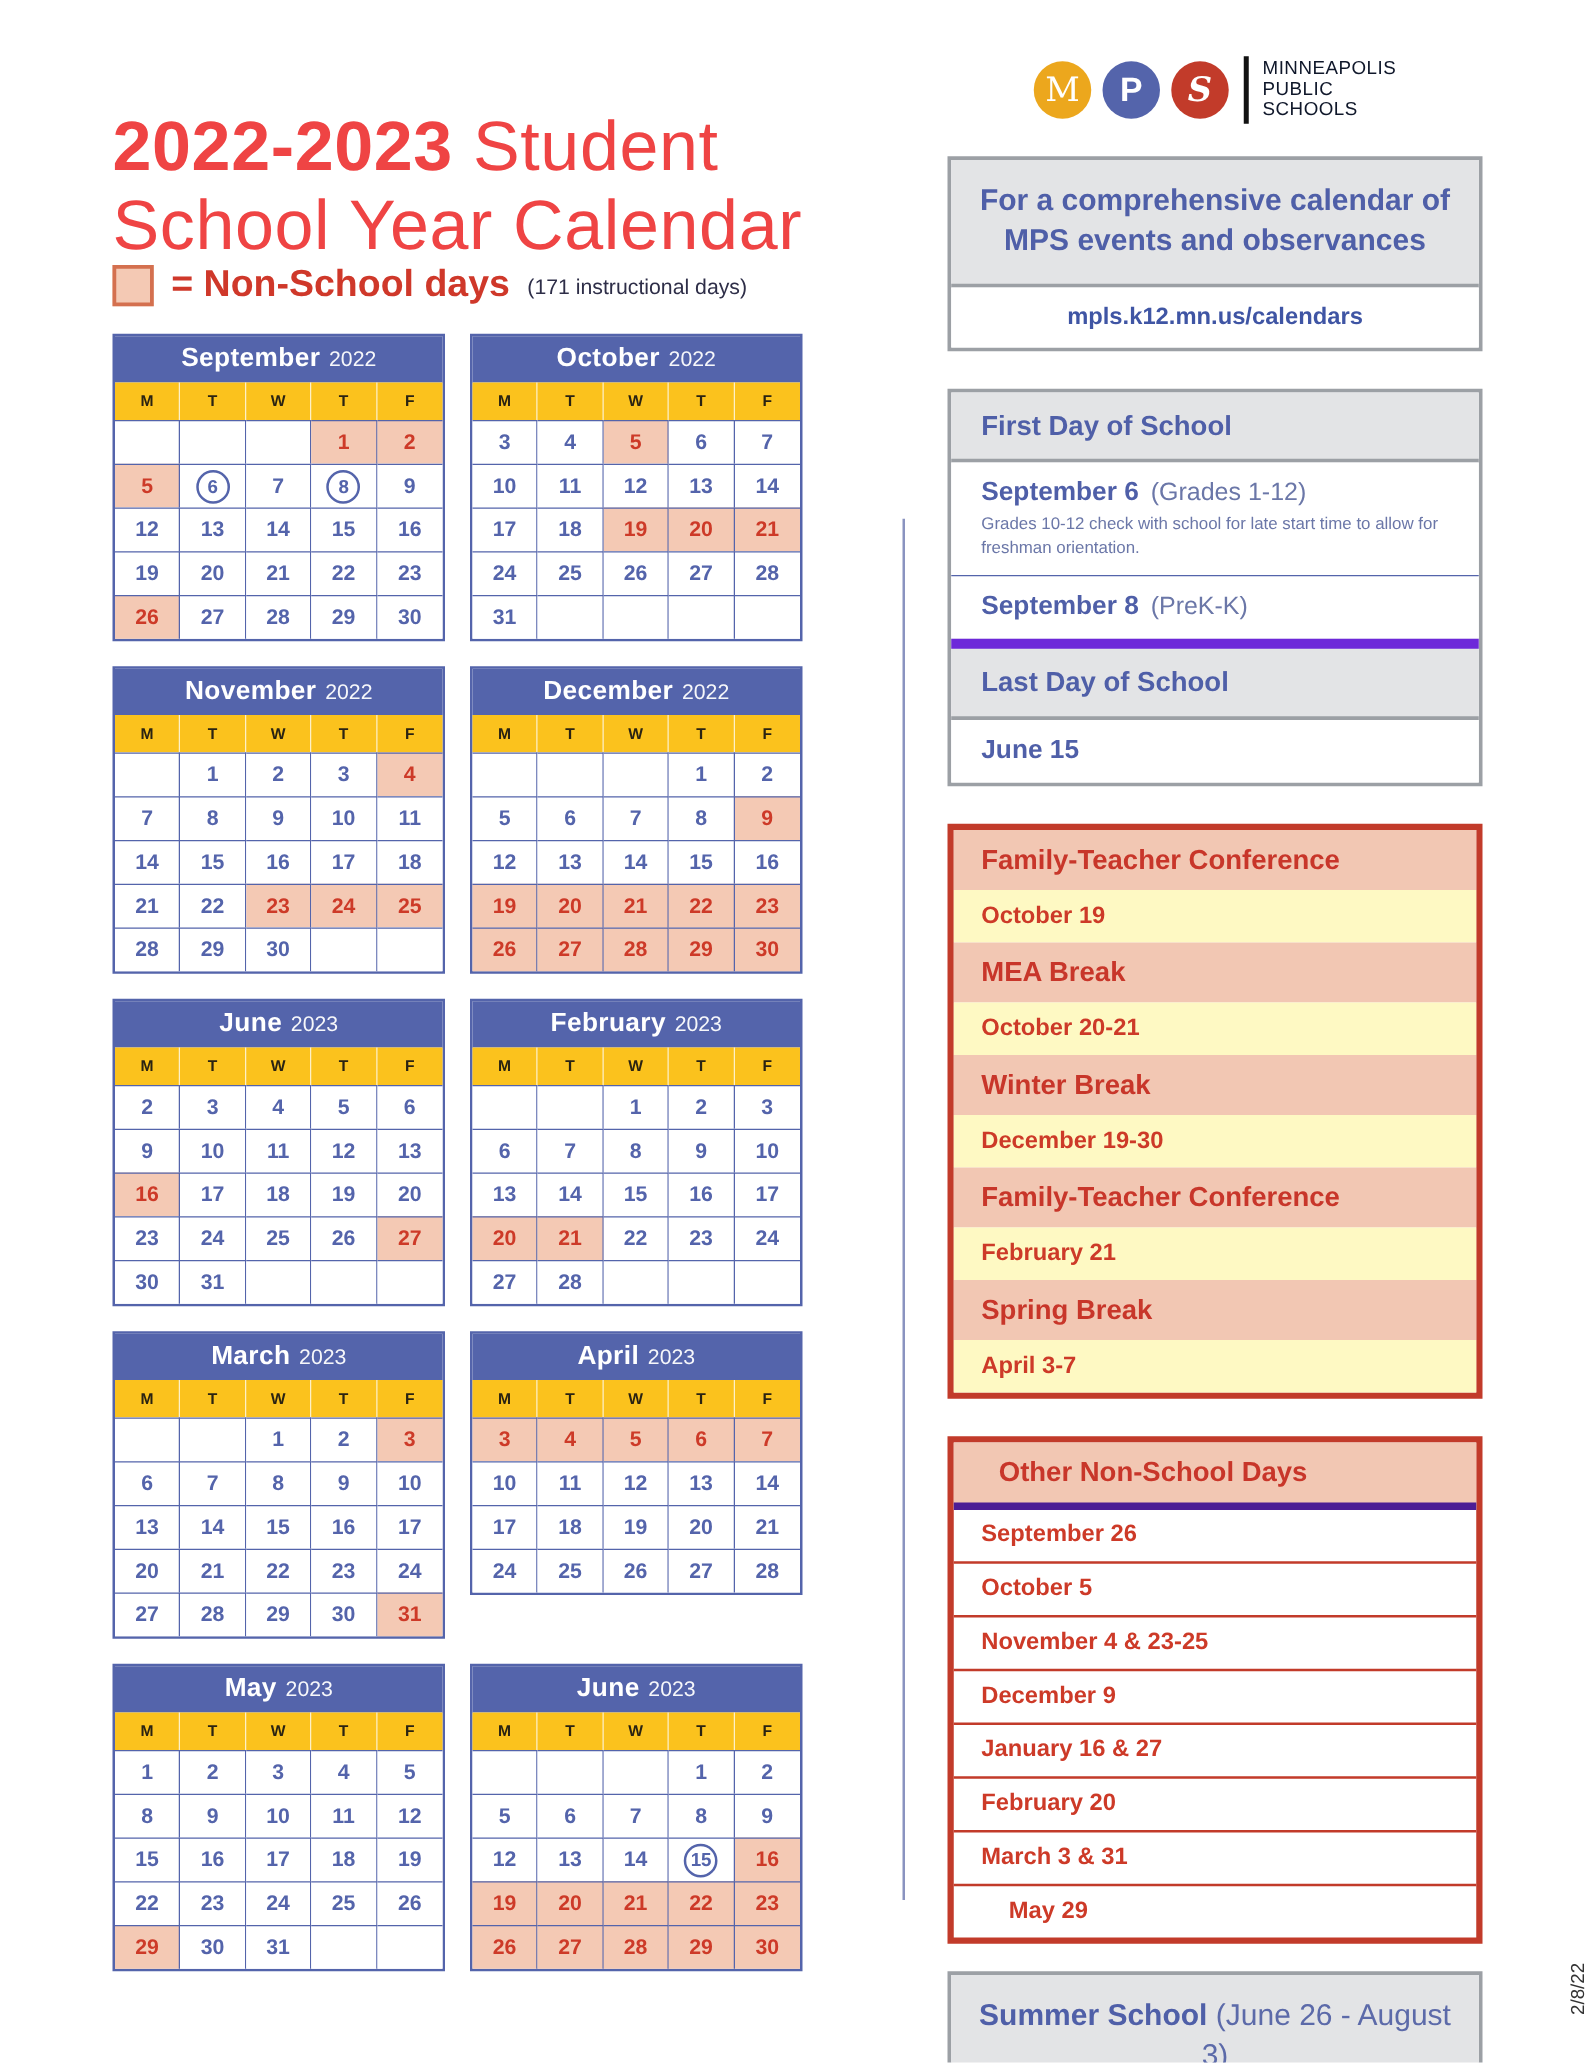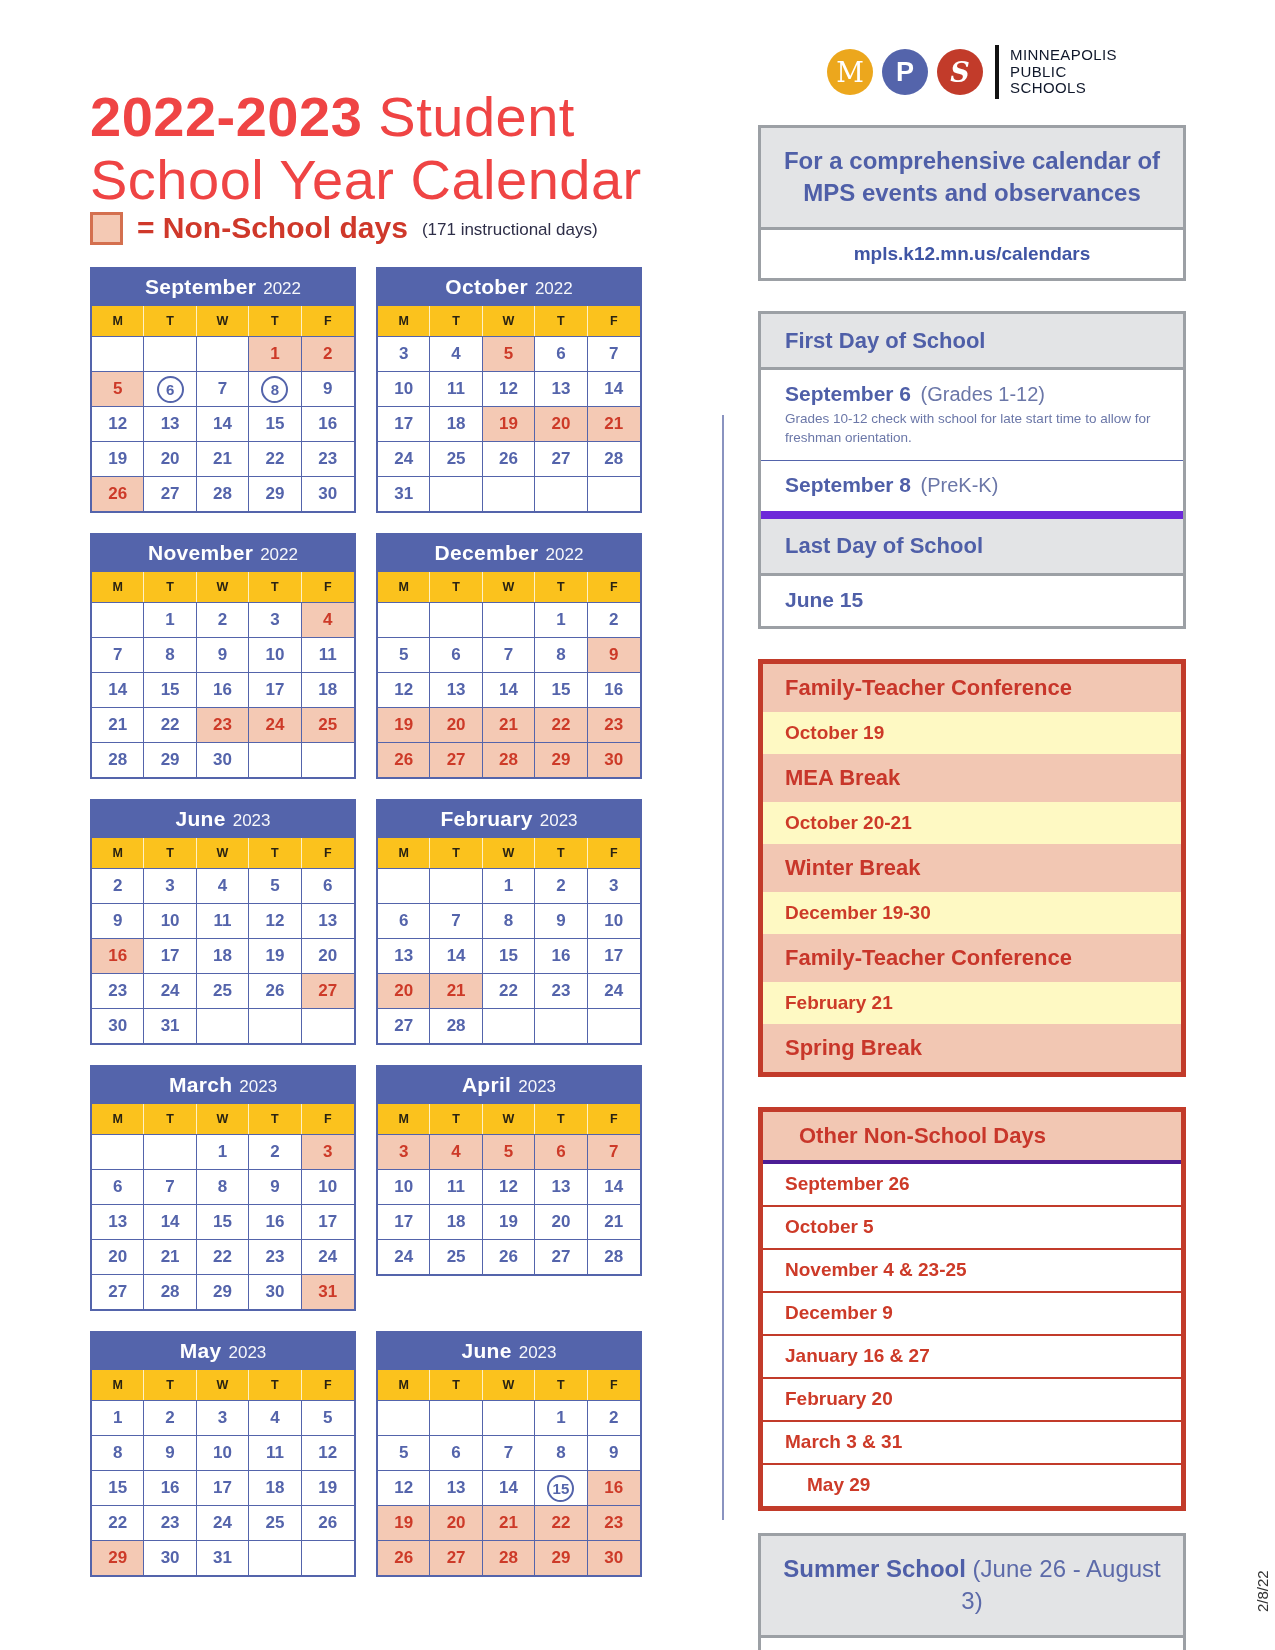--- a/index.html
+++ b/index.html
@@ -57,21 +57,21 @@
   .sd-date { color:#4f5fa8; font-size:21px; font-weight:700; }
   .sd-detail { color:#6b77a8; font-size:20px; font-weight:400; margin-left:5px; }
   .sd-note { color:#6b77a8; font-size:13.5px; line-height:1.4; margin-top:4px; }
   .gbody .hr { border-top:1.5px solid #5464ab; margin:12px -24px 12px -24px; }
   .gbox-header.bt { border-top:8px solid #6d28d9; }
 
   .rbox { border:5px solid #c23b2a; background:#fff; margin-bottom:30px; }
   .ehead { background:#f2c7b3; color:#c8362a; font-weight:700; font-size:22px; padding:11px 22px; }
   .edate { background:#fef9c3; color:#cd3a28; font-weight:600; font-size:19px; padding:10px 22px; }
   .rbox2 { border:5px solid #c23b2a; background:#fff; margin-bottom:22px; }
-  .rbox2 .ehead { border-bottom:4px solid #4c1d95;padding-left:36px; }
+  .rbox2 .ehead { border-bottom:6px solid #4c1d95;padding-left:36px; }
   .orow { color:#cd3a28; font-weight:600; font-size:19px; padding:9.5px 22px; border-bottom:2px solid #c23b2a; }
   .orow:last-child { border-bottom:none;padding-left:44px; }
 
   .summer-detail { font-weight:400; color:#5c6aa9; }
 
   .revision { position:absolute; left:1254px; top:1612px; transform:rotate(-90deg);
               transform-origin:left top; color:#333; font-size:15px; white-space:nowrap; }
 </style>
 </head>
 <body>
@@ -510,20 +510,21 @@
     <div class="rbox" id="events-box">
         <div class="ehead">Family-Teacher Conference</div>
         <div class="edate">October 19</div>
         <div class="ehead">MEA Break</div>
         <div class="edate">October 20-21</div>
         <div class="ehead">Winter Break</div>
         <div class="edate">December 19-30</div>
         <div class="ehead">Family-Teacher Conference</div>
         <div class="edate">February 21</div>
         <div class="ehead">Spring Break</div>
+        <div class="edate">April 3-7</div>
       </div>
 
     <div class="rbox2">
       <div class="ehead">Other Non-School Days</div>
       <div id="other-days-list">
           <div class="orow">September 26</div>
           <div class="orow">October 5</div>
           <div class="orow">November 4 &amp; 23-25</div>
           <div class="orow">December 9</div>
           <div class="orow">January 16 &amp; 27</div>

